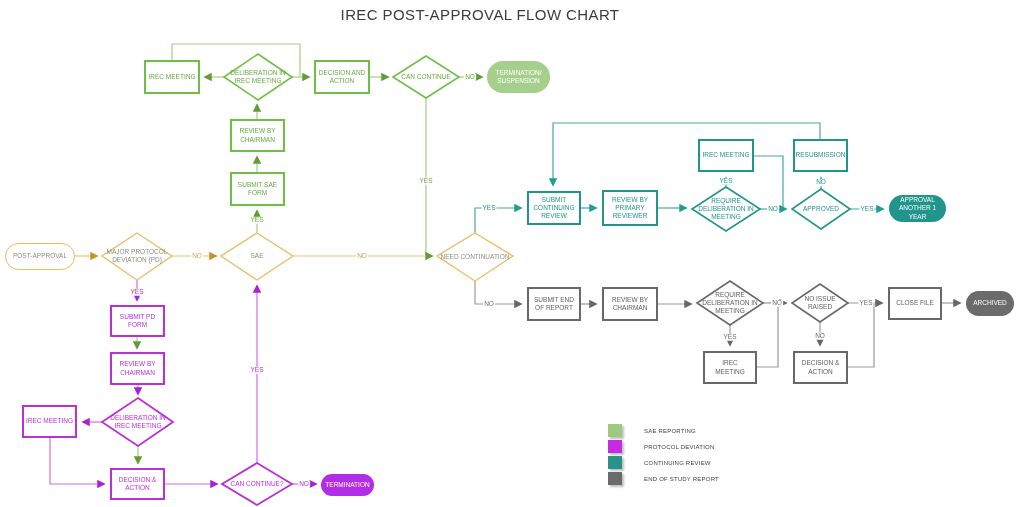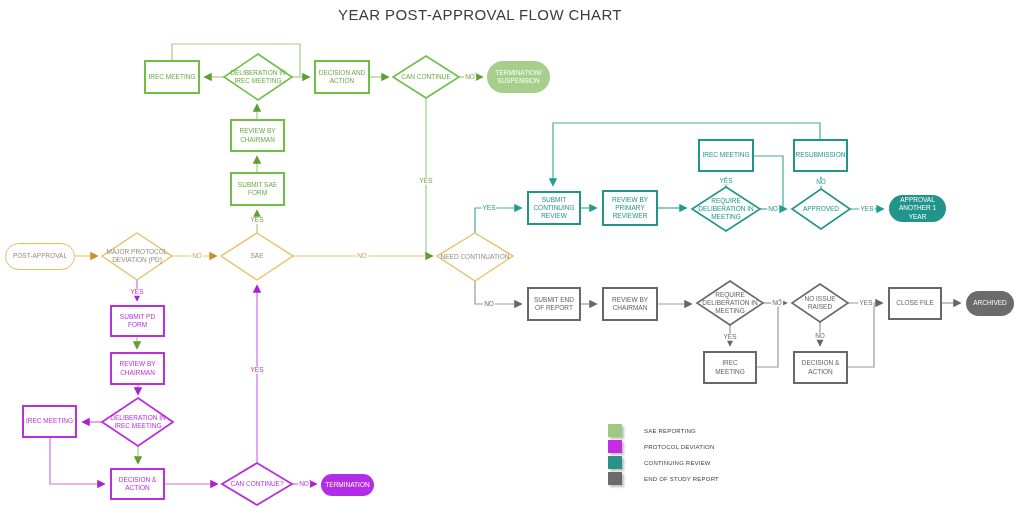--- a/index.html
+++ b/index.html
@@ -31,21 +31,21 @@
   #legend{position:absolute;left:608px;top:424px;display:flex;flex-direction:column;gap:3px;}
   .lrow{display:flex;align-items:center;height:13px;}
   .swatch{width:14px;height:13px;box-shadow:2px 2px 2px rgba(140,140,140,.55);}
   .llabel{margin-left:22px;font-size:6px;color:#3f3f3f;letter-spacing:.2px;}
 </style>
 </head>
 <body>
 
 <div id="canvas">
 
-  <div id="title">YEAR POST-APPROVAL FLOW CHART</div>
+  <div id="title">IREC POST-APPROVAL FLOW CHART</div>
 
   <svg class="layer" width="1024" height="507">
     <defs>
       <marker id="mg" viewBox="0 0 10 10" refX="8" refY="5" markerWidth="7" markerHeight="7" orient="auto">
           <path d="M0,0 L10,5 L0,10 z" fill="#5f9e33"></path>
         </marker>
       <marker id="ma" viewBox="0 0 10 10" refX="8" refY="5" markerWidth="7" markerHeight="7" orient="auto">
           <path d="M0,0 L10,5 L0,10 z" fill="#c8922a"></path>
         </marker>
       <marker id="mt" viewBox="0 0 10 10" refX="8" refY="5" markerWidth="7" markerHeight="7" orient="auto">

